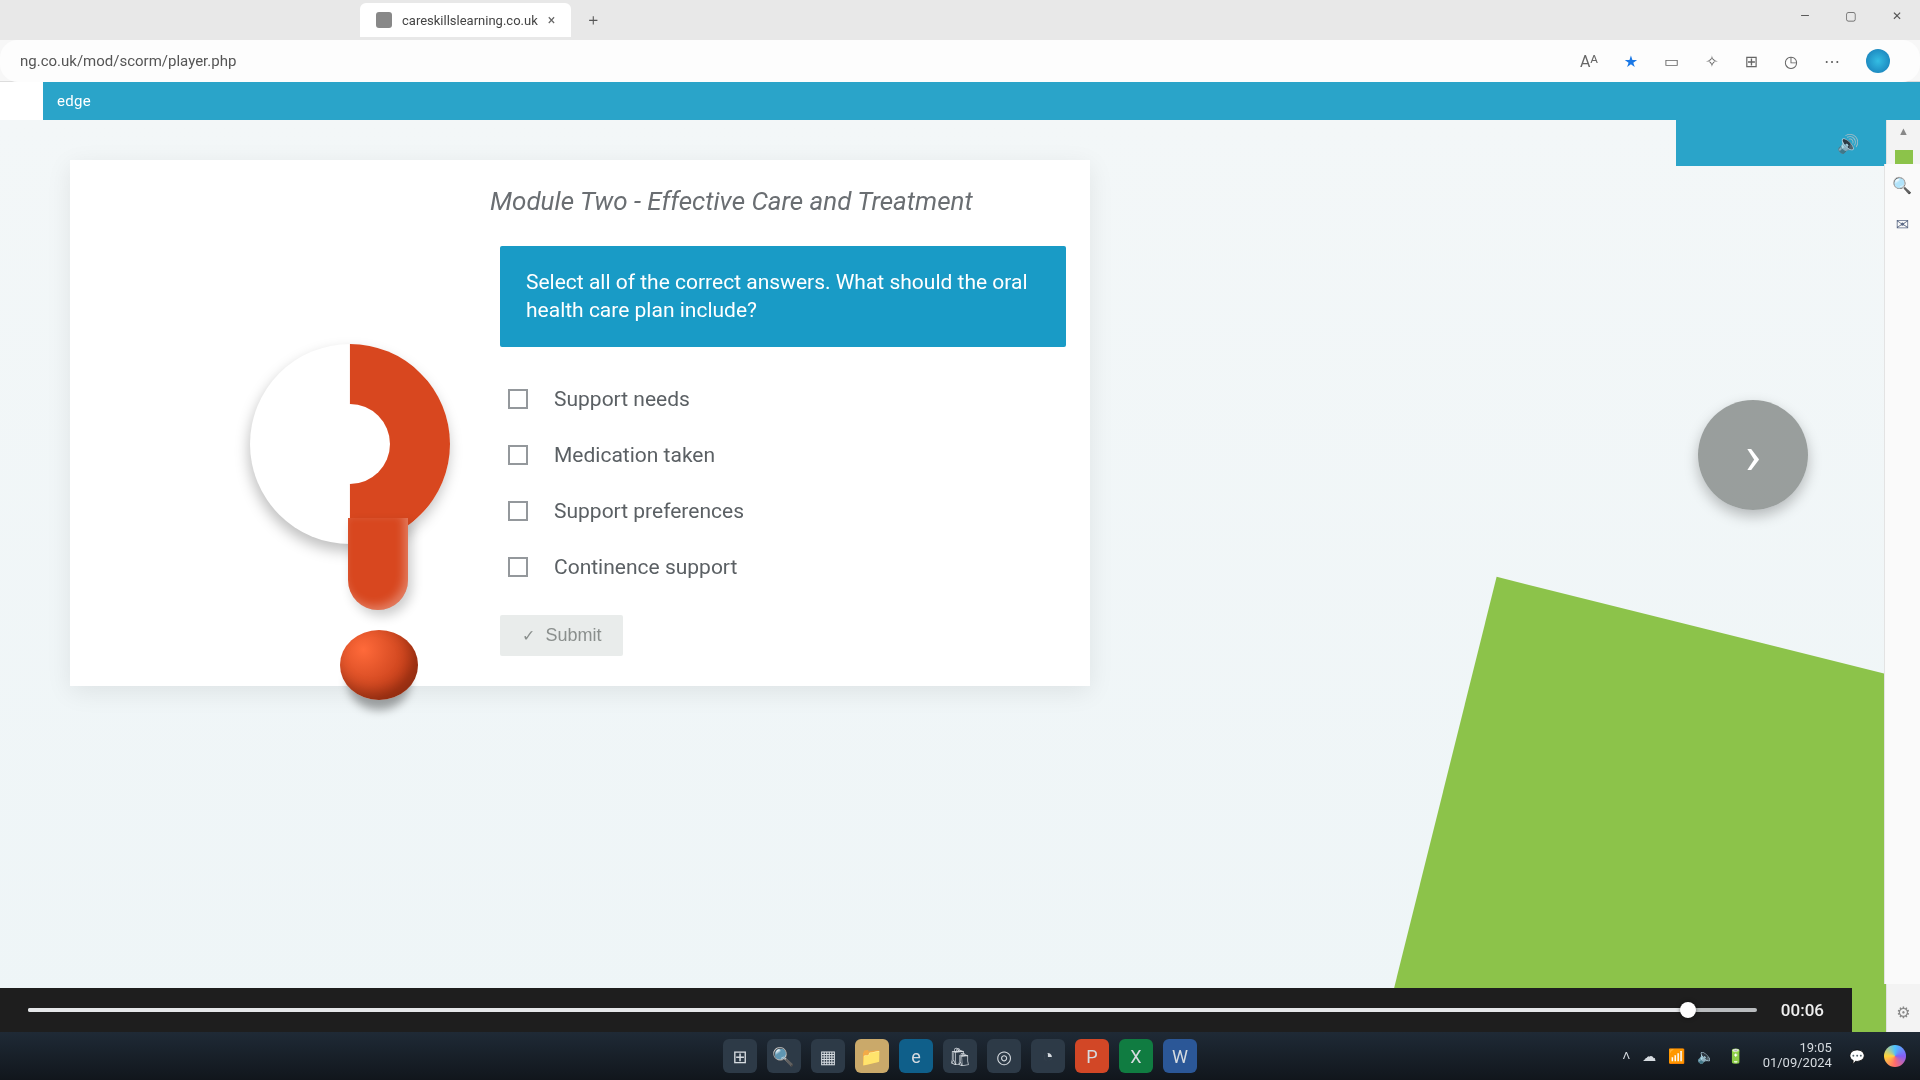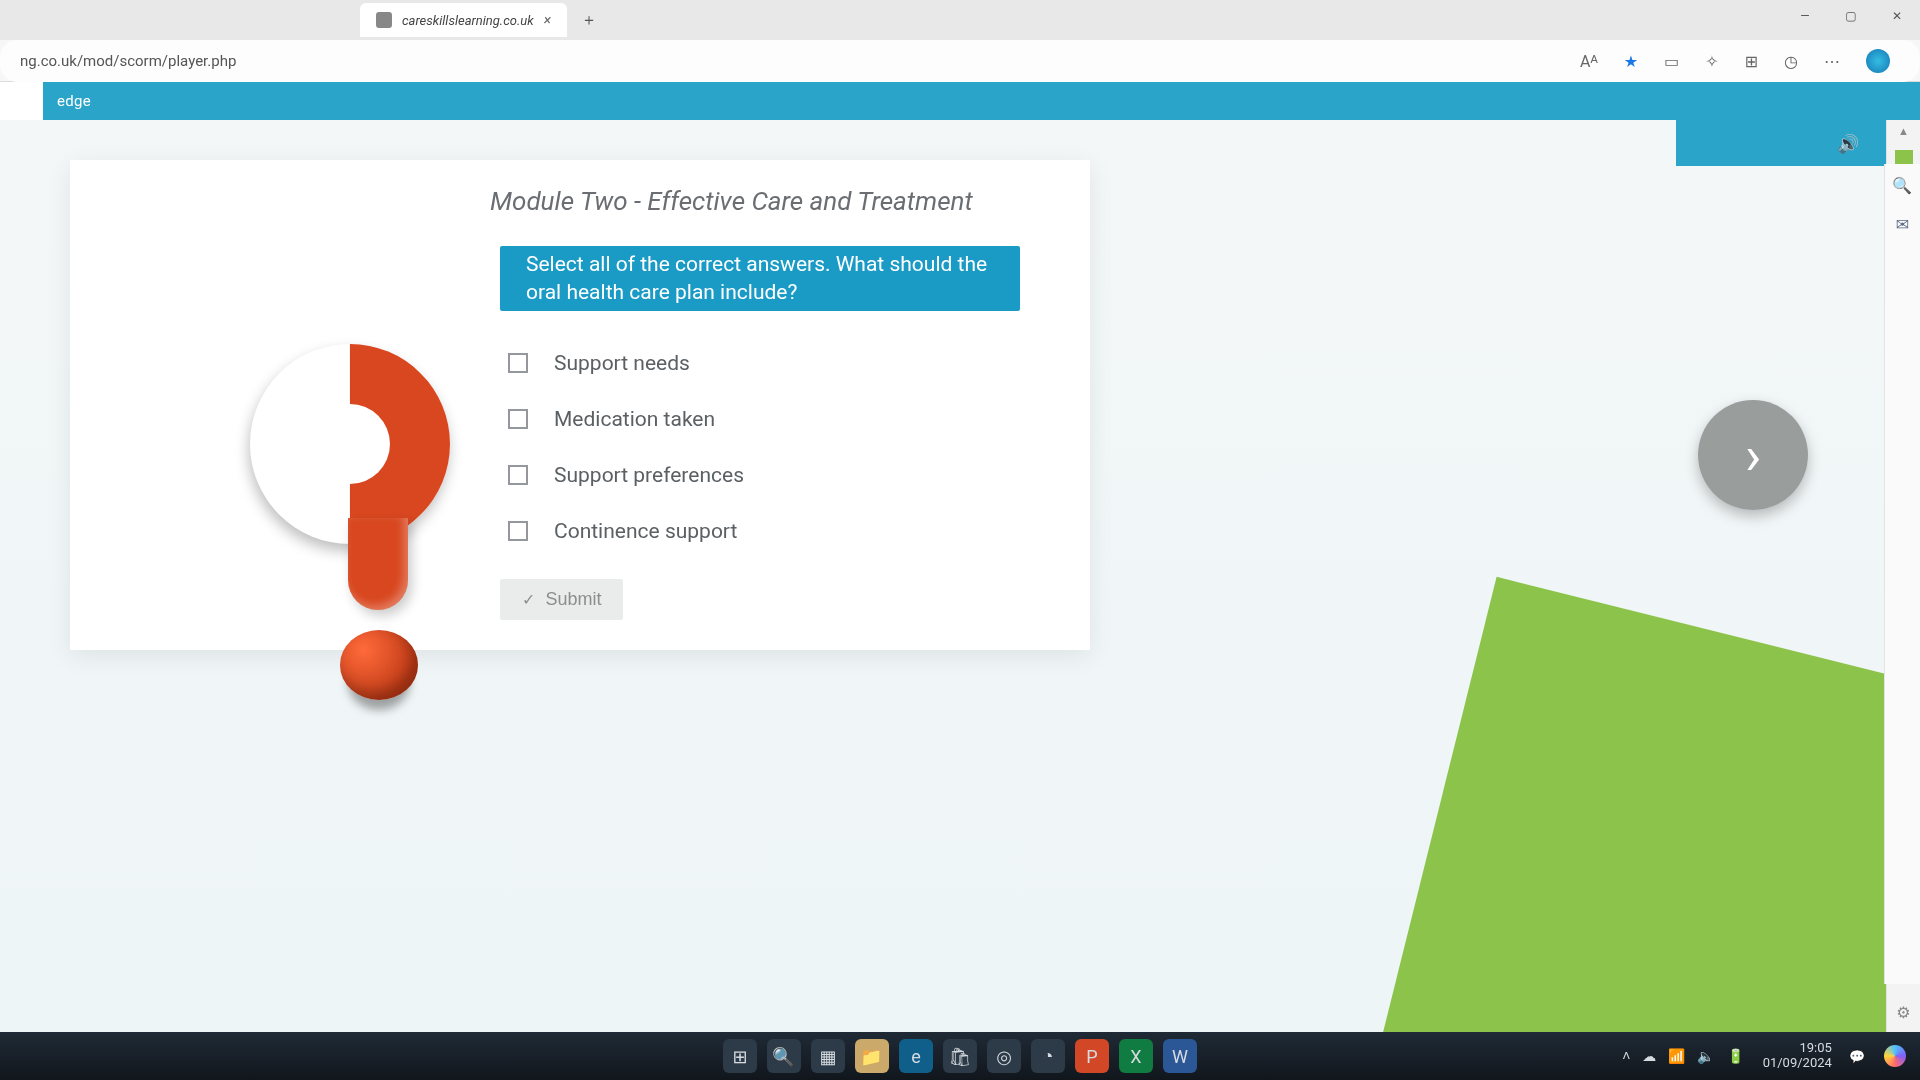--- a/index.html
+++ b/index.html
@@ -31,21 +31,20 @@
       height: 34px;
       background: #fff;
       border-radius: 6px 6px 0 0;
       padding: 0 16px;
       display: flex;
       align-items: center;
       gap: 10px;
       font-size: 13px;
       color: #444;
       max-width: 260px;
-      font-style: italic;
     }
     .tab-favicon {
       width: 16px; height: 16px;
       border-radius: 3px;
       background: #888;
       flex: none;
     }
     .tab-close {
       font-size: 14px;
       color: #666;
@@ -209,26 +208,26 @@
       font-style: italic;
       font-weight: 400;
       font-size: 26px;
       color: #6a6e72;
       margin-bottom: 30px;
       margin-left: -10px;
     }
     .question-box {
       background: #199bc6;
       color: #fff;
-      padding: 4px 26px;
+      padding: 22px 26px;
       font-size: 21px;
       line-height: 1.35;
       border-radius: 2px;
       margin-bottom: 24px;
-      width: 520px;
+      width: 566px;
     }
     .options {
       display: flex;
       flex-direction: column;
     }
     .option {
       display: flex;
       align-items: center;
       gap: 26px;
       padding: 16px 8px;
@@ -437,20 +436,27 @@
               <span>Submit</span>
             </button>
           </div>
         </div>
       </div>
 
       <div class="next-arrow">
         <span>›</span>
       </div>
 
+      <div class="timeline">
+        <div class="track">
+          <div class="track-fill"></div>
+          <div class="thumb"></div>
+        </div>
+        <div class="timecode">00:06</div>
+      </div>
     </div>
 
     <div class="scroll-rail">
       <div class="arrow">▲</div>
       <div class="bar"></div>
       <div class="gear-bottom">⚙</div>
     </div>
 
   </div>
 

